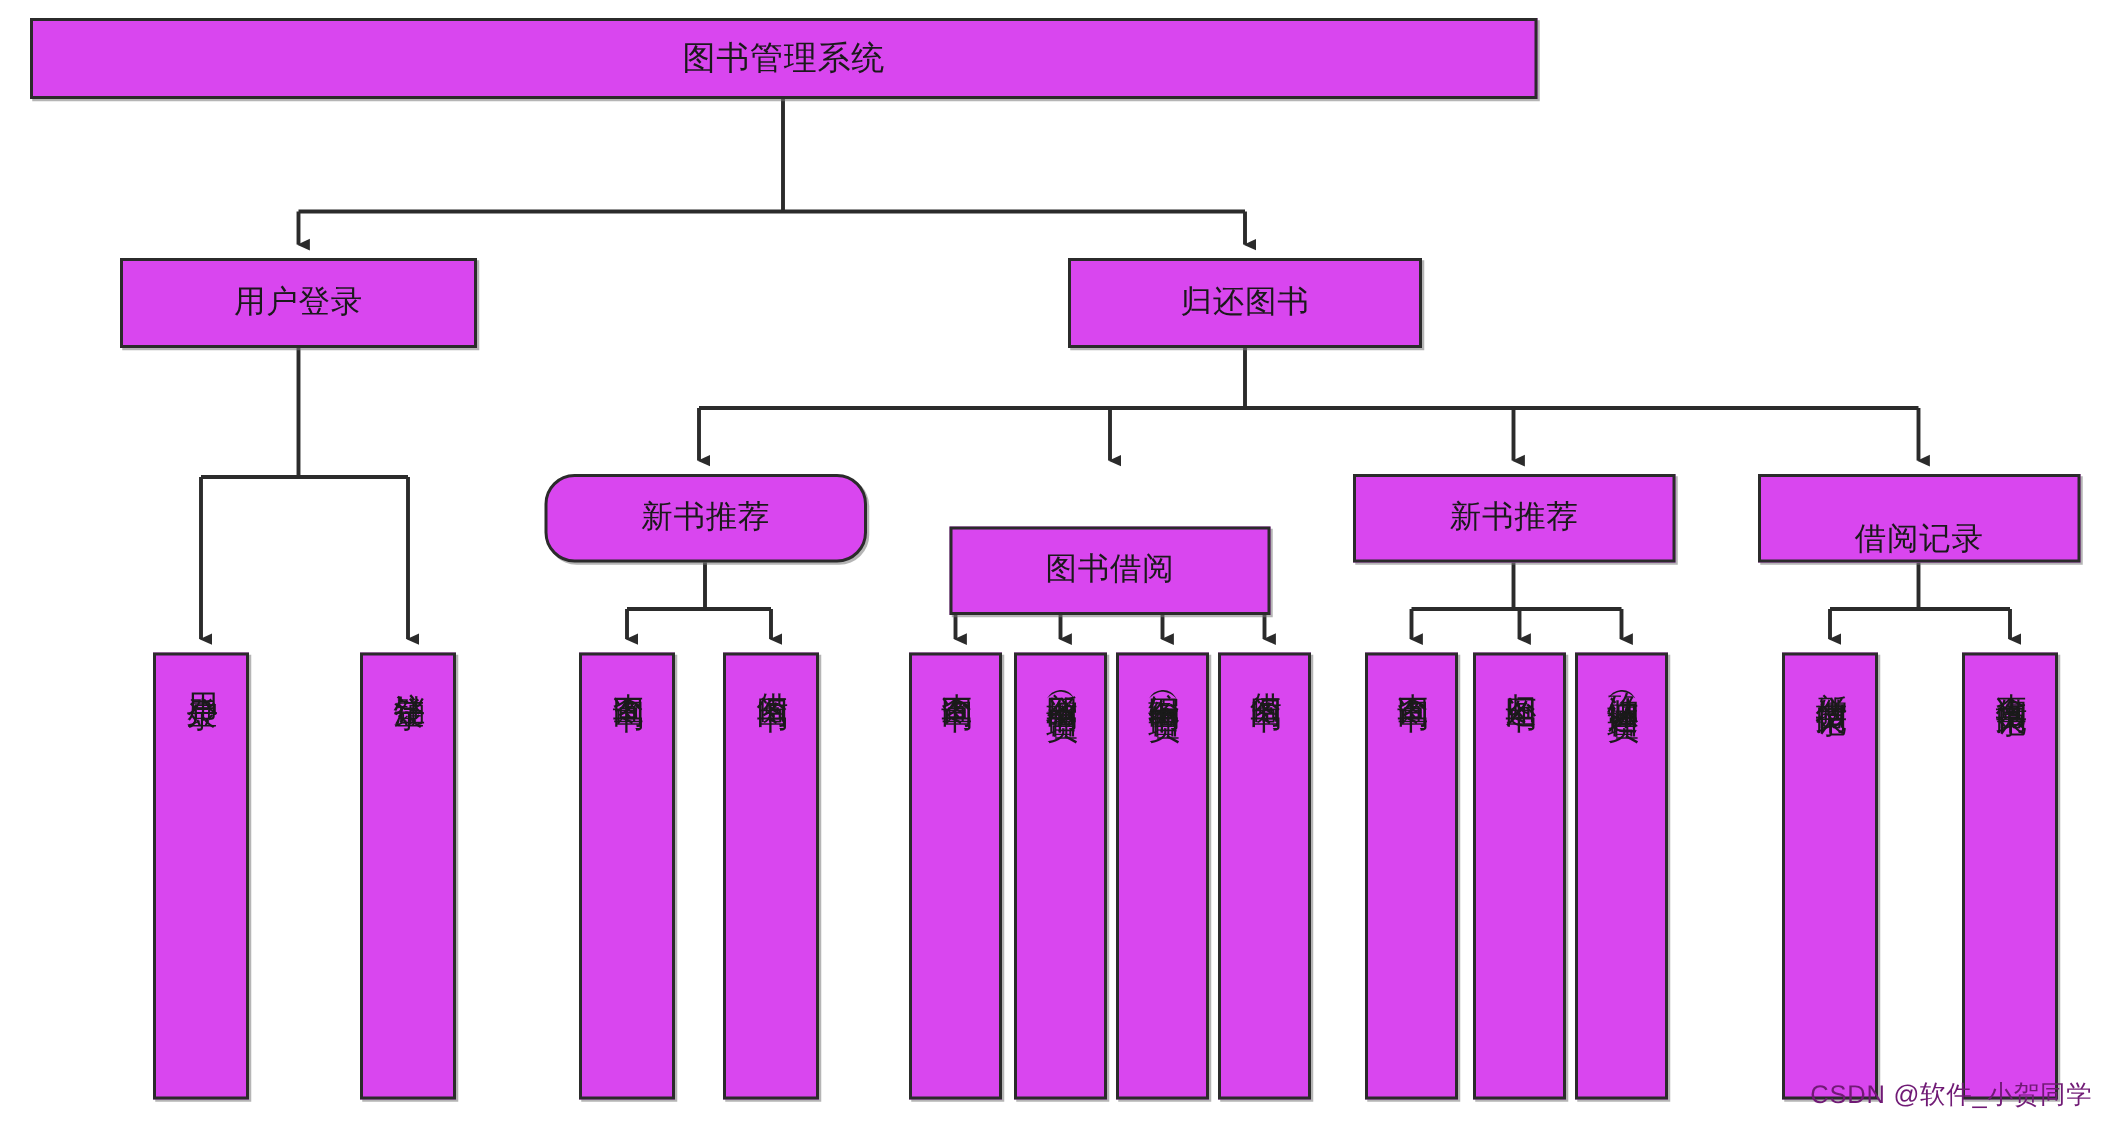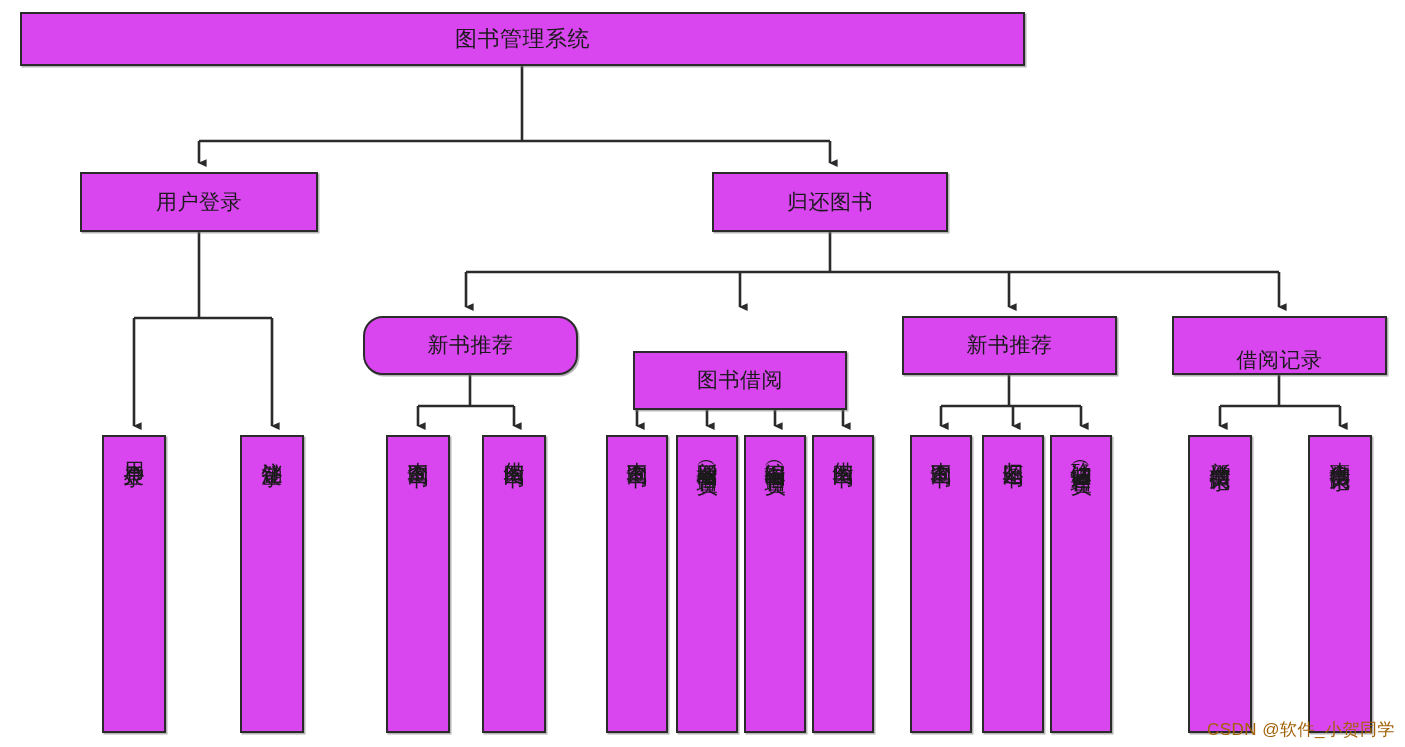--- a/index.html
+++ b/index.html
@@ -57,21 +57,21 @@
     line-height: 1.05;
     font-size: 21px;
     max-height: 278px;
   }
   .node.root .node-label { font-size: 22px; }
   #watermark {
     position: absolute;
     right: 10px;
     bottom: 6px;
     font-size: 17px;
-    color: #a16207;
+    color: #701a75;
     letter-spacing: 0.5px;
     white-space: nowrap;
     user-select: none;
   }
 </style>
 </head>
 <body>
 
 <div id="diagram-canvas">
 

